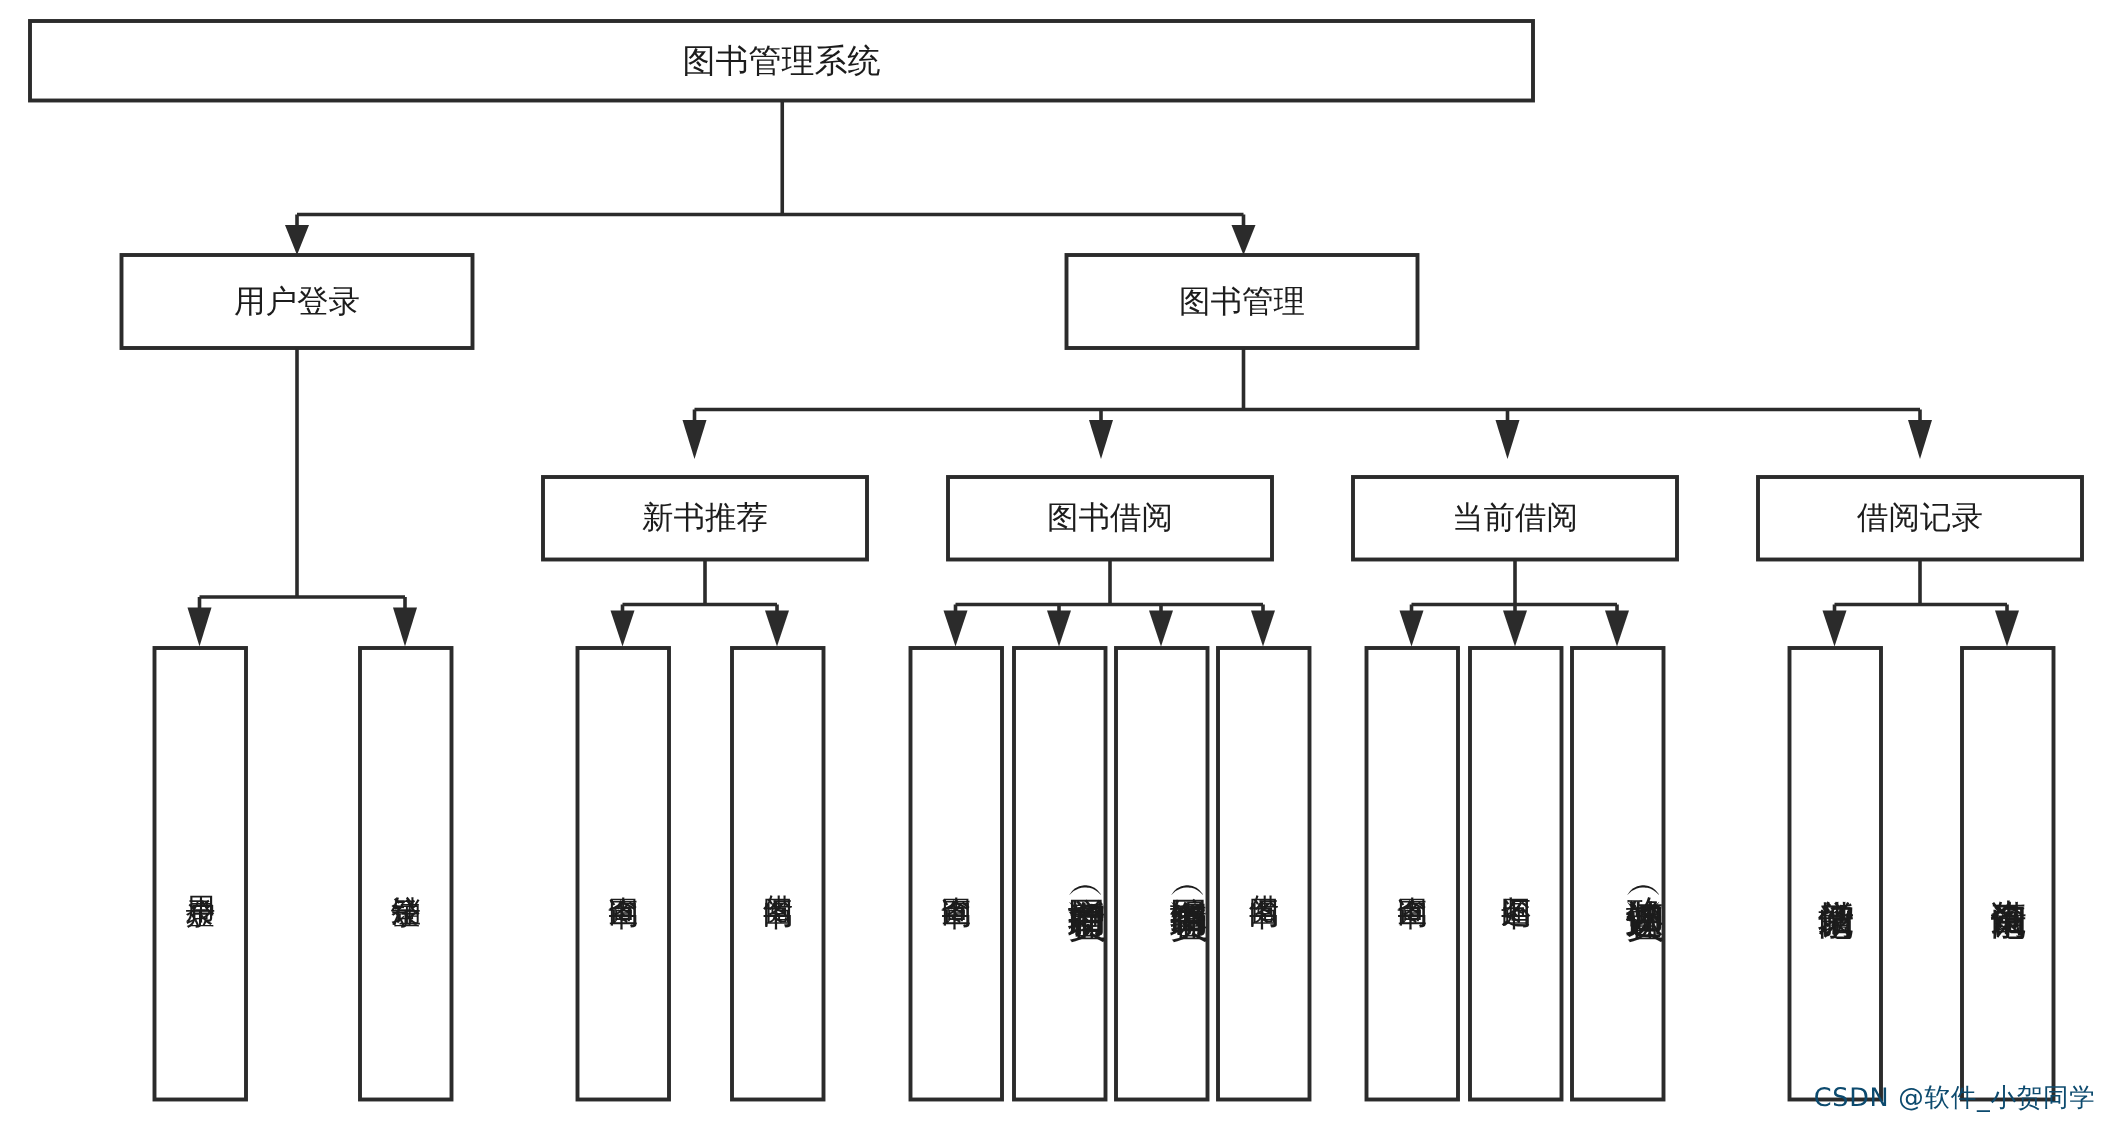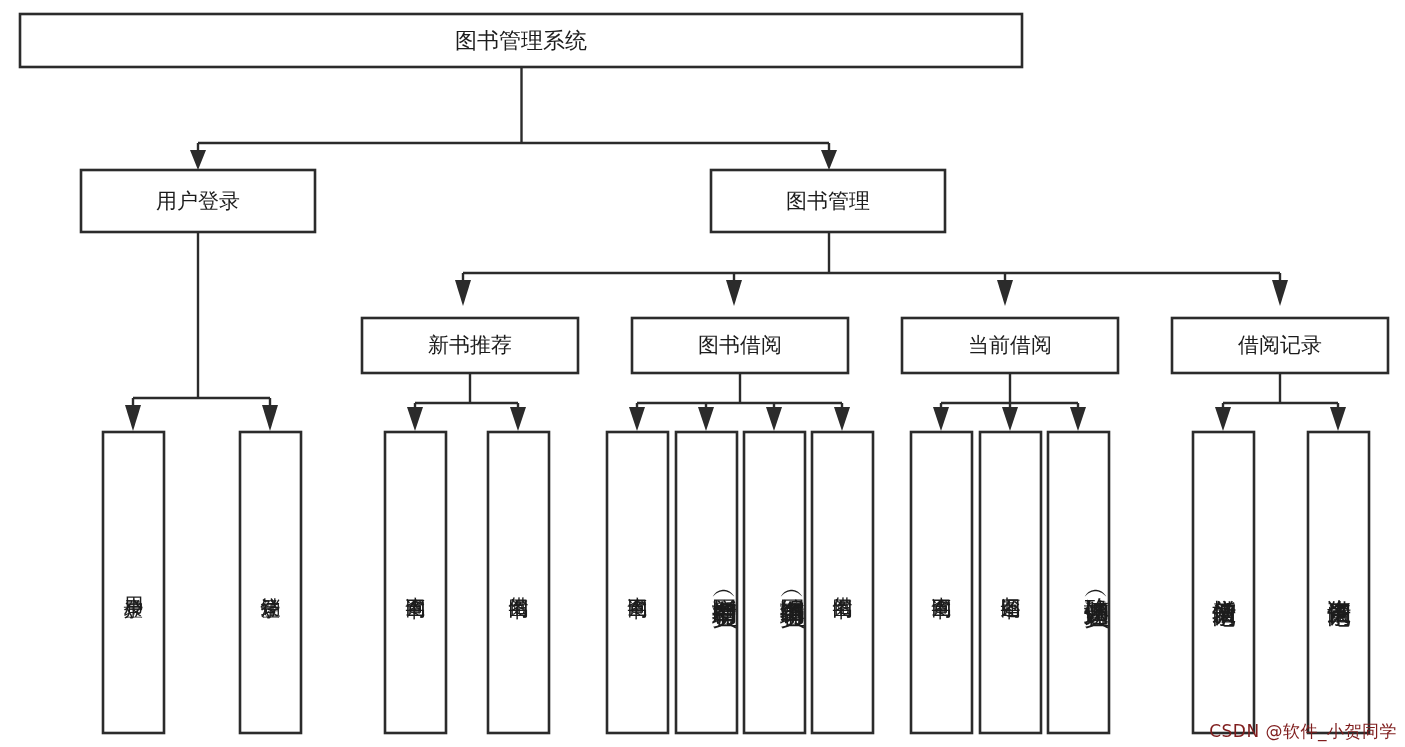--- a/index.html
+++ b/index.html
@@ -71,21 +71,21 @@
     justify-content: center;
     white-space: nowrap;
     pointer-events: none;
   }
   .watermark {
     position: absolute;
     right: 8px;
     bottom: 4px;
     font-family: "DejaVu Sans", "Liberation Sans", sans-serif;
     font-size: 17px;
-    color: #7f1d1d;
+    color: #0c4a6e;
     letter-spacing: 0.5px;
     white-space: nowrap;
   }
 </style>
 </head>
 <body>
 
 <div id="diagram-root">
 
   <svg class="diagram-svg" viewBox="0 0 1405 747">

